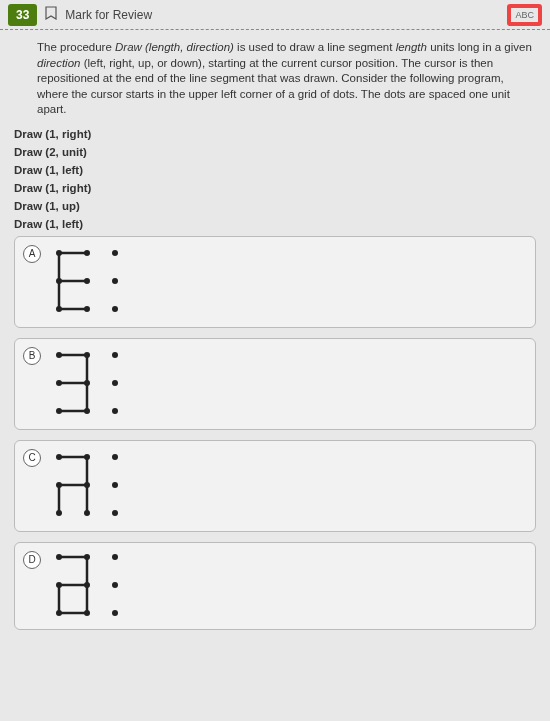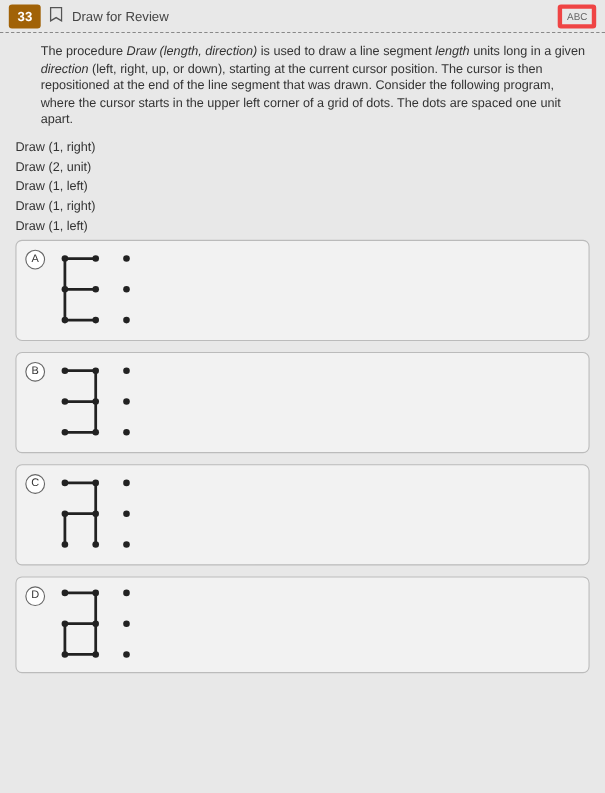--- a/index.html
+++ b/index.html
@@ -14,21 +14,21 @@
   }
   .header {
     display: flex;
     align-items: center;
     height: 30px;
     border-bottom: 1px dashed #888;
     padding: 0 8px;
     gap: 8px;
   }
   .qnum {
-    background: #a16207;
+    background: #4d7c0f;
     color: #fff;
     font-weight: bold;
     padding: 4px 8px;
     border-radius: 3px;
     font-size: 12px;
   }
   .bookmark {
     width: 12px;
     height: 14px;
   }
@@ -37,21 +37,21 @@
     margin-left: auto;
     border: 4px solid #ef4444;
     font-size: 9px;
     padding: 2px 4px;
     border-radius: 3px;
     color: #666;
   }
   .body-area { padding: 10px 14px; }
   .qtext { font-size: 11.5px; line-height: 1.35; color: #333; margin-bottom: 10px; margin-left: 23px; }
   .qtext i { font-style: italic; }
-  .prog-line { font-size: 11.5px; margin: 6px 0; color: #333; }
+  .prog-line { font-size: 11.5px; margin: 6px 0; color: #333; font-weight: bold; }
   .prompt { font-size: 11.5px; margin: 8px 0 10px 0; color: #333; }
   .choice {
     position: relative;
     border: 1px solid #bbb;
     border-radius: 6px;
     background: #f2f2f2;
     margin-bottom: 10px;
     padding: 8px 8px 8px 34px;
     min-height: 92px;
     display: flex;
@@ -73,35 +73,36 @@
 </head>
 <body>
 
 <div class="header">
   <span class="qnum">33</span>
   <span>
     <svg class="bookmark" viewBox="0 0 12 14">
         <path d="M1 1 h10 v12 l-5 -3 l-5 3 z" fill="none" stroke="#555" stroke-width="1.2"></path>
       </svg>
   </span>
-  <span class="mark-label">Draw for Review</span>
+  <span class="mark-label">Mark for Review</span>
   <span class="abc-box">
     <span>ABC</span>
   </span>
 </div>
 
 <div class="body-area">
   <p class="qtext">
     <span>The procedure </span><i>Draw (length, direction)</i><span> is used to draw a line segment </span><i>length</i><span> units long in a given </span><i>direction</i><span> (left, right, up, or down), starting at the current cursor position. The cursor is then repositioned at the end of the line segment that was drawn. Consider the following program, where the cursor starts in the upper left corner of a grid of dots. The dots are spaced one unit apart.</span>
   </p>
 
   <div class="prog-line">Draw (1, right)</div>
   <div class="prog-line">Draw (2, unit)</div>
   <div class="prog-line">Draw (1, left)</div>
   <div class="prog-line">Draw (1, right)</div>
+  <div class="prog-line">Draw (1, up)</div>
   <div class="prog-line">Draw (1, left)</div>
 
 
   <div class="choice">
     <span class="letter">A</span>
     <svg class="grid" width="90" height="70" viewBox="-6 -6 90 70">
       <g fill="#222">
         <circle cx="0" cy="0" r="3"></circle>
           <circle cx="28" cy="0" r="3"></circle>
           <circle cx="56" cy="0" r="3"></circle>

